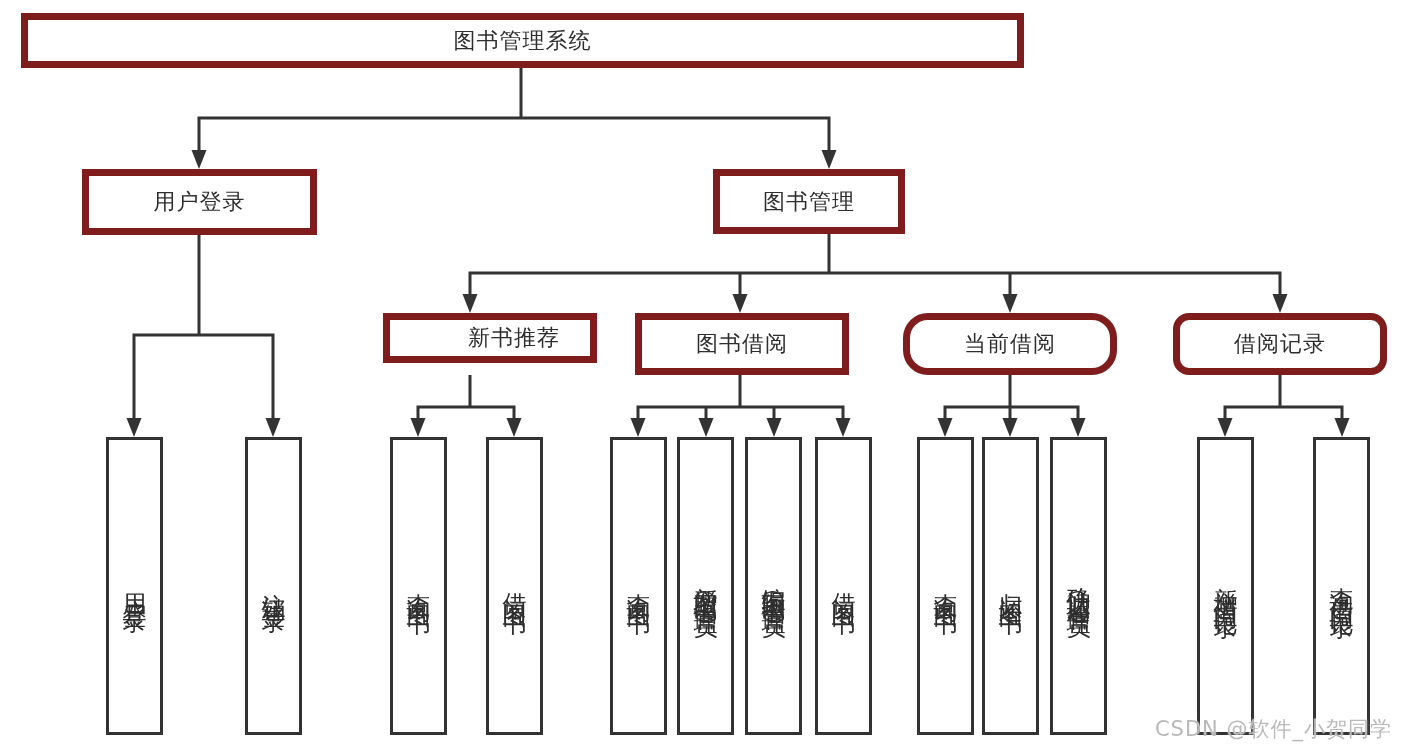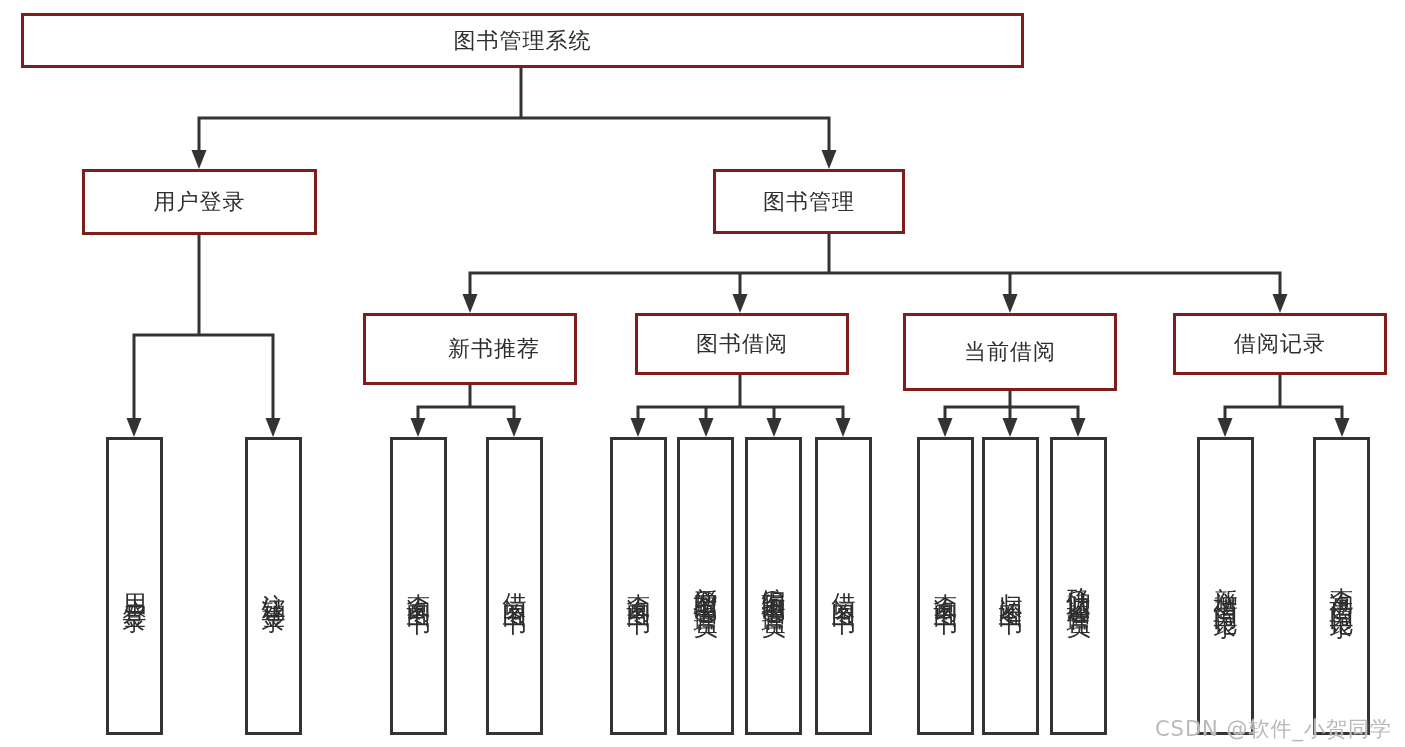--- a/index.html
+++ b/index.html
@@ -12,21 +12,21 @@
     overflow: hidden;
   }
   .wires {
     position: absolute;
     left: 0; top: 0;
     width: 1405px; height: 747px;
   }
   .node {
     position: absolute;
     box-sizing: border-box;
-    border: 3px solid #7f1d1d;
+    border: 7px solid #7f1d1d;
     background: #ffffff;
     display: flex;
     align-items: center;
     justify-content: center;
     font-size: 22px;
     letter-spacing: 1px;
     color: #2e2e2e;
     white-space: nowrap;
   }
   .leaf {
@@ -113,24 +113,24 @@
       <polygon points="1217.5,418 1232.5,418 1225,437"></polygon>
       <polygon points="1334.5,418 1349.5,418 1342,437"></polygon>
     </g>
   </svg>
 
   <div class="node" style="left:21px; top:13px; width:1003px; height:55px;">图书管理系统</div>
 
   <div class="node" style="left:82px; top:169px; width:235px; height:66px;">用户登录</div>
   <div class="node" style="left:713px; top:169px; width:192px; height:65px;">图书管理</div>
 
-  <div class="node" style="left:363px; top:313px; width:214px; height:72px;padding-left:48px;">新书推荐</div>
+  <div class="node" style="left:383px; top:313px; width:214px; height:50px;padding-left:48px;">新书推荐</div>
   <div class="node" style="left:635px; top:313px; width:214px; height:62px;">图书借阅</div>
-  <div class="node" style="left:903px; top:313px; width:214px; height:78px;">当前借阅</div>
-  <div class="node" style="left:1173px; top:313px; width:214px; height:62px;">借阅记录</div>
+  <div class="node" style="left:903px; top:313px; width:214px; height:62px;border-radius:25px;">当前借阅</div>
+  <div class="node" style="left:1173px; top:313px; width:214px; height:62px;border-radius:16px;">借阅记录</div>
 
   <div class="leaf" style="left:106px; top:437px;">用户登录</div>
   <div class="leaf" style="left:245px; top:437px;">注销登录</div>
 
   <div class="leaf" style="left:390px; top:437px;">查询图书</div>
   <div class="leaf" style="left:486px; top:437px;">借阅图书</div>
 
   <div class="leaf" style="left:610px; top:437px;">查询图书</div>
   <div class="leaf" style="left:677px; top:437px; letter-spacing:4px;">新增图书（管理员）</div>
   <div class="leaf" style="left:745px; top:437px; letter-spacing:4px;">编辑图书（管理员）</div>

